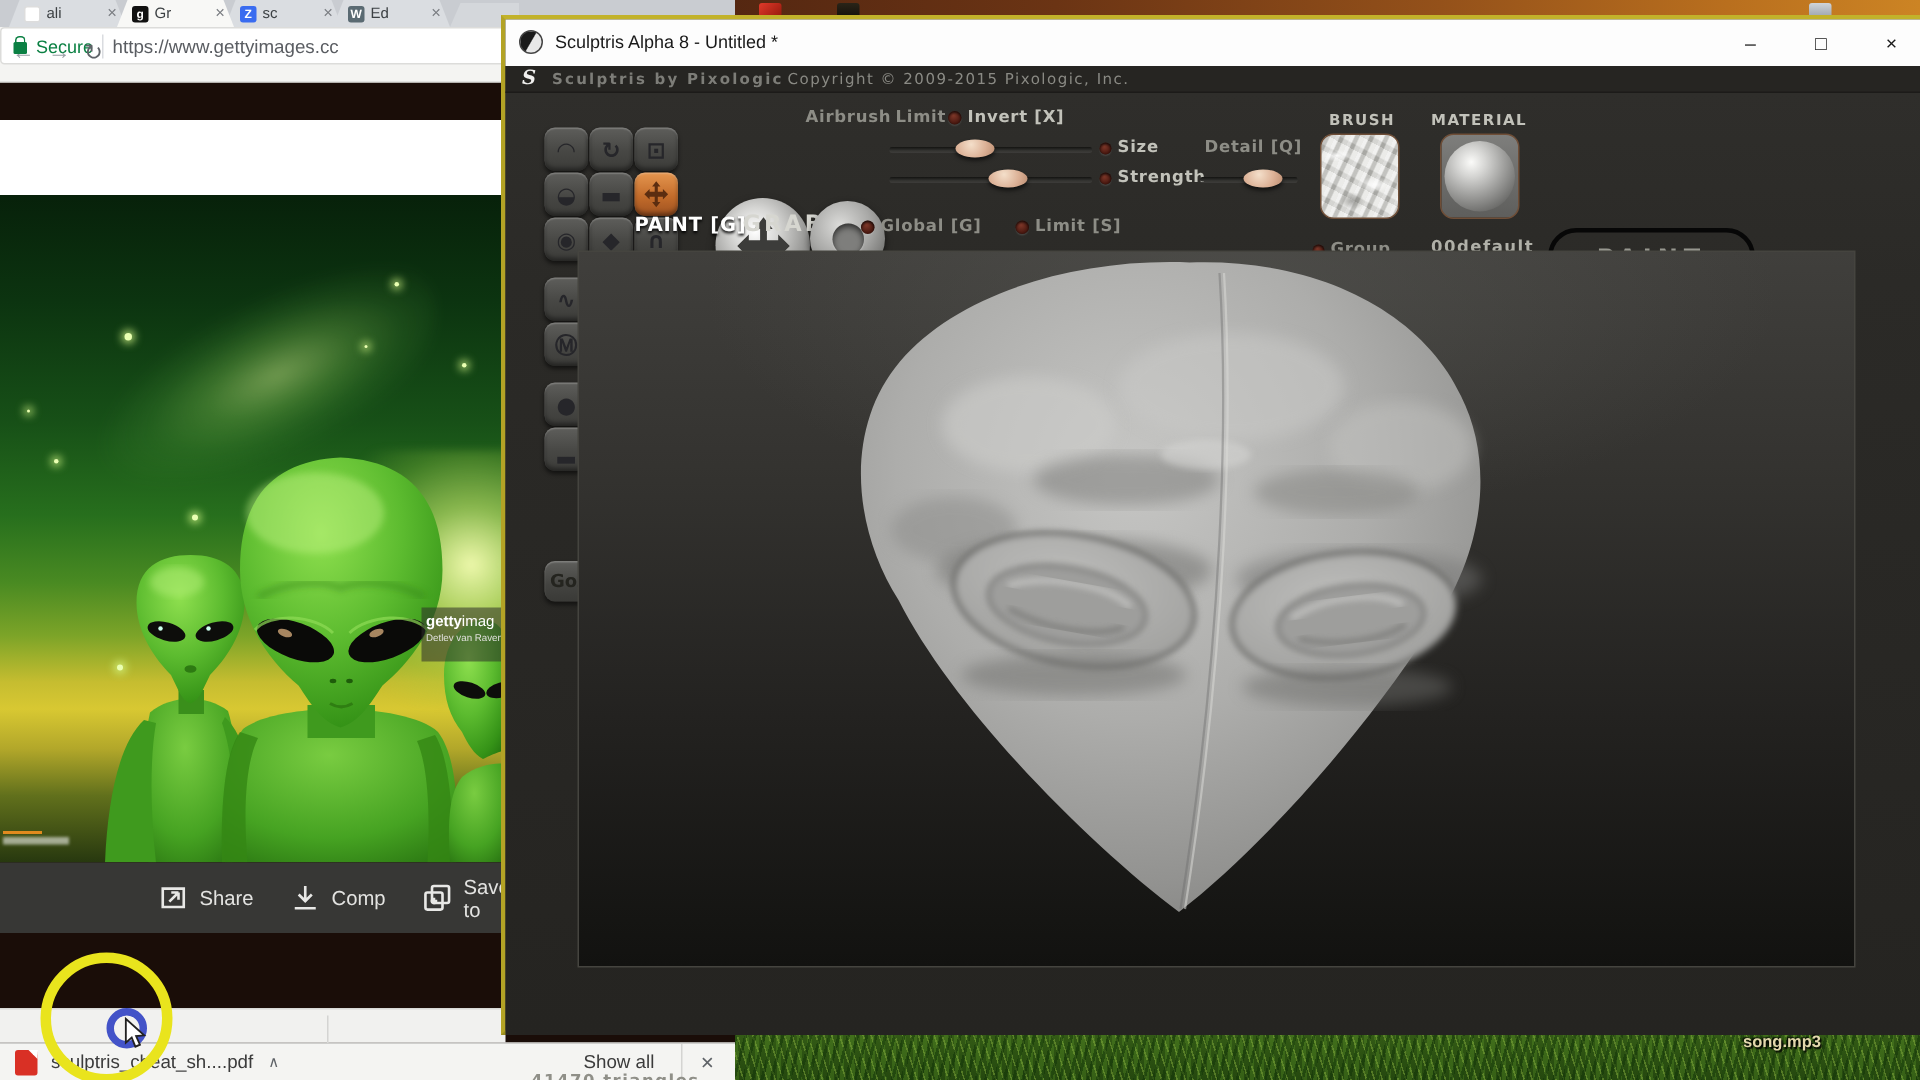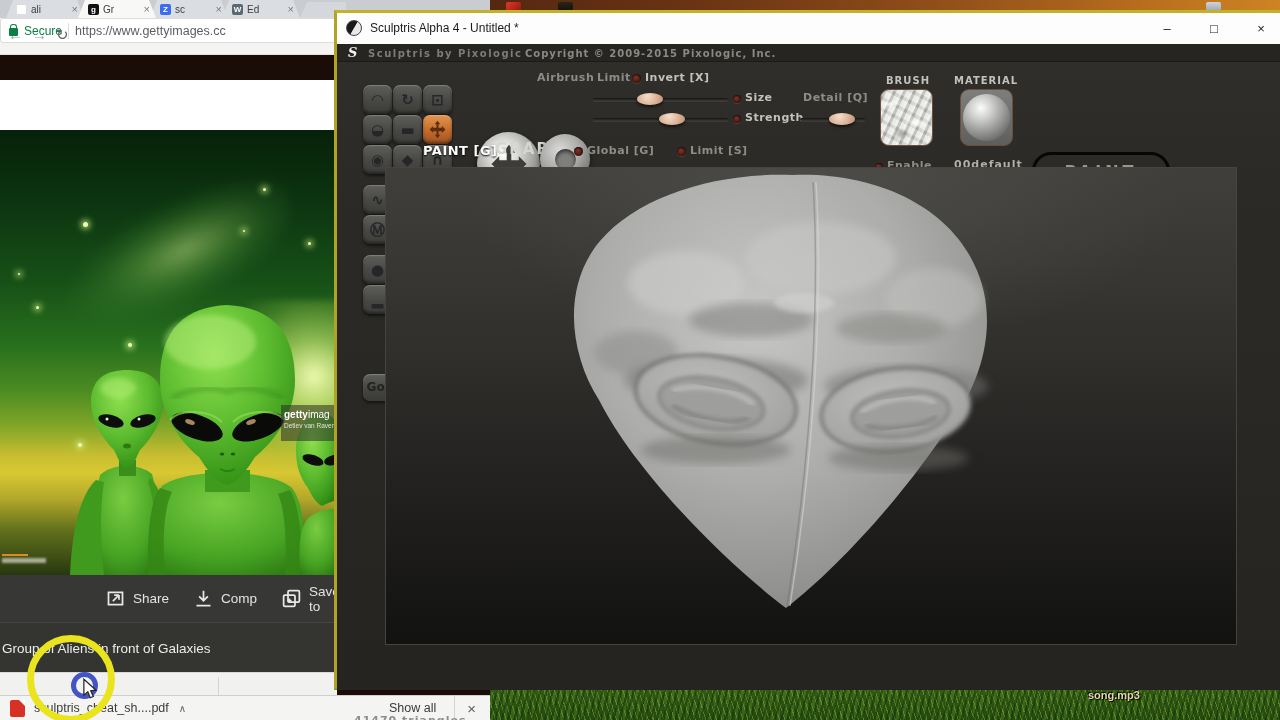--- a/index.html
+++ b/index.html
@@ -13,21 +13,21 @@
   .dt-icon { top:2px; width:15px; height:13px; border-radius:2px; }
   .shortcut-arrow { position:absolute; left:-1px; bottom:-1px; width:6px; height:6px; background:#fff; border:1px solid #888;
     font-size:5px; line-height:5px; color:#1a50c8; text-align:center; }
   #grass { left:490px; top:688px; width:790px; height:32px;
     background:
       repeating-linear-gradient(105deg, rgba(18,52,8,.55) 0 2px, rgba(0,0,0,0) 2px 6px),
       repeating-linear-gradient(72deg, rgba(130,170,60,.5) 0 1px, rgba(0,0,0,0) 1px 5px),
       repeating-linear-gradient(88deg, rgba(60,110,25,.6) 0 3px, rgba(30,70,12,.5) 3px 7px),
       linear-gradient(180deg,#49701f 0%,#3a5d18 45%,#2c4a12 100%);
     border-top:2px solid #8a7d22; }
-  #song-label { left:1088px; top:689px; font-size:11px; font-weight:bold; color:#e3d7ac;
+  #song-label { left:1162px; top:689px; font-size:11px; font-weight:bold; color:#e3d7ac;
     text-shadow:1px 1px 1px #000, -1px -1px 1px #000; z-index:5; }
 
   
   #browser { left:0; top:0; width:490px; height:720px; z-index:1; }
   #tabstrip { left:0; top:0; width:490px; height:18px; background:#c9ccd1; }
   .tab { position:absolute; top:0; height:18px; width:78px; display:flex; align-items:center; gap:4px; padding:0 6px 0 10px;
     clip-path:polygon(7px 0, calc(100% - 7px) 0, 100% 100%, 0 100%); background:#dadde1; font-size:10px; color:#3c4043; }
   .tab.active { background:#f8f8f6; z-index:2; }
   .tab .fav { width:11px; height:11px; flex:0 0 11px; border-radius:2px; display:flex; align-items:center; justify-content:center;
     font-size:8px; font-weight:bold; color:#fff; }
@@ -107,21 +107,21 @@
     border-left:3px solid #b3a325; border-top:3px solid #c2b22a; border-bottom:3px solid #998d1f; background:#2b2a27;
     font-family:"DejaVu Sans", sans-serif; }
   #sc-title { position:absolute; left:0; top:0; width:943px; height:31px; background:#fdfdfd; }
   #sc-app-icon { position:absolute; left:9px; top:7px; width:16px; height:16px; border-radius:50%;
     background:linear-gradient(120deg,#1a1a1a 0 48%, #e8e8e8 52% 100%); border:1px solid #444; }
   #sc-title-text { position:absolute; left:33px; top:8px; font-size:12px; color:#1a1a1a; font-family:"Liberation Sans",sans-serif; }
   .win-btn { position:absolute; top:5px; width:30px; height:22px; text-align:center; font-size:13px; color:#1a1a1a; line-height:22px; font-family:"Liberation Sans",sans-serif;}
   #sc-header { position:absolute; left:0; top:31px; width:943px; height:18px; background:#262522; border-bottom:1px solid #1c1b19; }
   #sc-logo { position:absolute; left:11px; top:1px; color:#f0f0ee; font-family:"DejaVu Serif",serif; font-style:italic; font-weight:bold; font-size:13px; }
   #sc-brand { position:absolute; left:31px; top:4px; font-size:10px; letter-spacing:1.5px; color:#7d7d78; font-weight:bold; }
-  #sc-copyright { position:absolute; left:188px; top:4px; font-size:10px; letter-spacing:1px; color:#8a8a84; font-weight:bold; }
+  #sc-copyright { position:absolute; left:188px; top:4px; font-size:10px; letter-spacing:1px; color:#8a8a84; font-weight:normal; }
 
   #sc-main { position:absolute; left:0; top:49px; width:943px; height:628px;
     background:linear-gradient(180deg,#2f2e2b 0%,#2b2a27 20%,#252421 100%); }
 
   .tool { position:absolute; width:29px; height:29px; border-radius:7px;
     background:linear-gradient(180deg,#5e5e5b 0%,#474744 55%,#3c3c39 100%);
     box-shadow:inset 0 1px 1px rgba(255,255,255,.22), inset 0 -2px 3px rgba(0,0,0,.4), 0 2px 3px rgba(0,0,0,.55);
     color:#26262a; display:flex; align-items:center; justify-content:center; font-size:15px; font-weight:bold;
     white-space:pre-line; text-align:center; line-height:8px; }
   .tool.orange { background:linear-gradient(180deg,#e5964f 0%,#c36c2b 55%,#9d5120 100%); color:#5c2d10; }
@@ -336,41 +336,38 @@
       </svg>
       <span>Comp</span>
       <svg class="act-icon" viewBox="0 0 24 24" fill="none" stroke="#e8e8e6" stroke-width="2">
         <rect x="8" y="3" width="13" height="13" rx="1.5"></rect>
           <rect x="3" y="8" width="13" height="13" rx="1.5"></rect>
           <path d="M7 14.5 H12 M9.5 12 V17"></path>
       </svg>
       <span>Save to</span>
     </div>
 
-    <div id="caption-bar" class="abs">
-      <span id="caption-text">Group of Aliens in front of Galaxies</span>
-    </div>
     <div id="below-strip" class="abs">
         <span class="vdiv"></span>
       </div>
 
     <div id="download-bar" class="abs">
       <span id="pdf-icon"></span>
       <span>sculptris_cheat_sh....pdf</span>
       <span id="dl-chevron">∧</span>
       <span id="show-all">Show all</span>
       <span class="dl-sep"></span>
       <span id="dl-close">×</span>
     </div>
   </div>
 
   <div id="sc-win" class="abs">
     <div id="sc-title">
       <span id="sc-app-icon"></span>
-      <span id="sc-title-text">Sculptris Alpha 4 - Untitled *</span>
+      <span id="sc-title-text">Sculptris Alpha 8 - Untitled *</span>
       <span class="win-btn" style="left:815px">–</span>
       <span class="win-btn" style="left:862px">□</span>
       <span class="win-btn" style="left:909px">×</span>
     </div>
     <div id="sc-header">
       <span id="sc-logo">S</span>
       <span id="sc-brand">Sculptris by Pixologic</span>
       <span id="sc-copyright">Copyright © 2009-2015 Pixologic, Inc.</span>
     </div>
 
@@ -438,21 +435,21 @@
 
       <div class="pill" id="options-btn">OPTIONS</div>
       <span class="radio-dot" style="left:237px;top:85px"></span>
       <span class="sc-label" style="left:250px;top:82px">Global [G]</span>
       <span class="radio-dot" style="left:340px;top:85px"></span>
       <span class="sc-label" style="left:353px;top:82px">Limit [S]</span>
 
       <span class="sc-label bright" style="left:549px;top:13px;font-size:10px;letter-spacing:1px">BRUSH</span>
       <div id="brush-thumb" style="top:27px"></div>
       <span class="radio-dot" style="left:538px;top:101px;width:8px;height:8px"></span>
-      <span class="sc-label" style="left:550px;top:97px">Enable</span>
+      <span class="sc-label" style="left:550px;top:97px">Group</span>
 
       <span class="sc-label bright" style="left:617px;top:13px;font-size:10px;letter-spacing:1px">MATERIAL</span>
       <div id="material-thumb" style="top:27px">
           <span class="sphere"></span>
         </div>
       <span class="sc-label" style="left:617px;top:96px;color:#b0b0a8;letter-spacing:1px">00default</span>
 
       <div class="pill" id="paint-btn">PAINT</div>
 
       <div id="viewport" style="top:105px">

